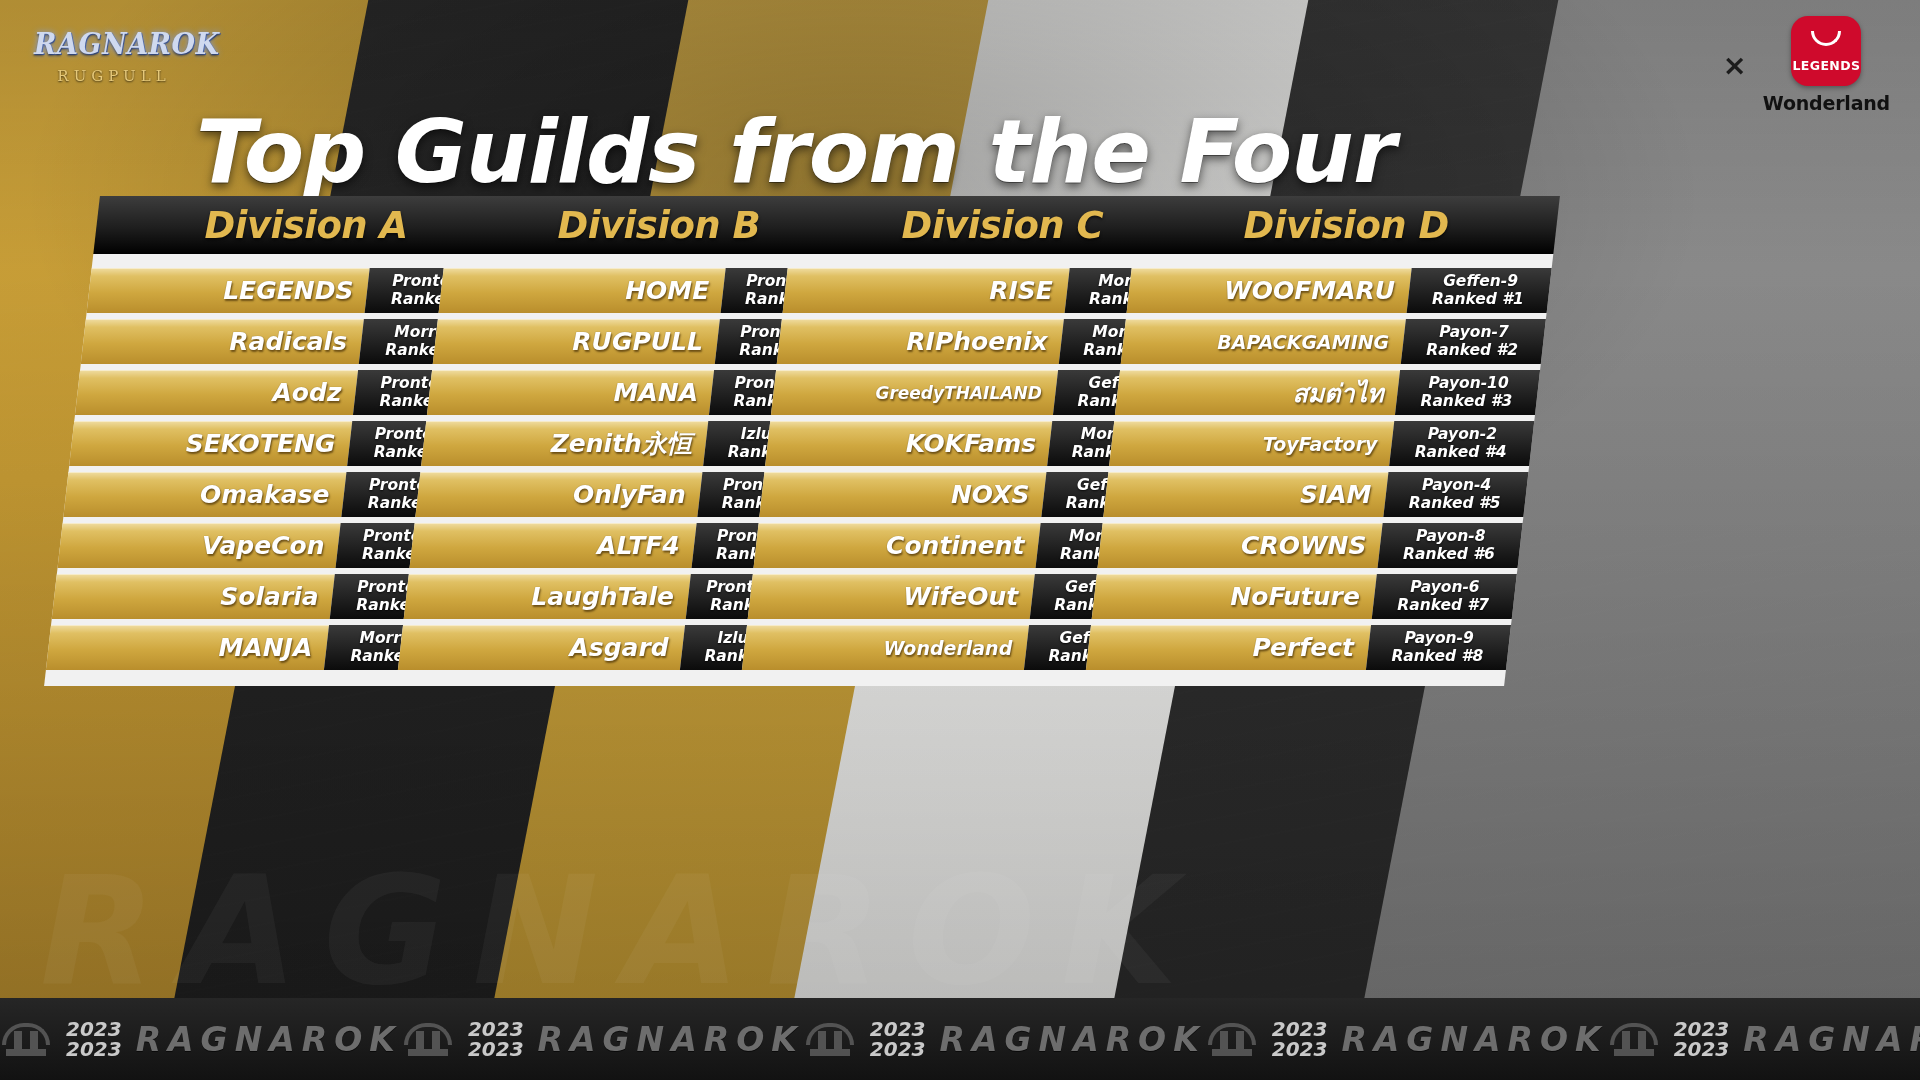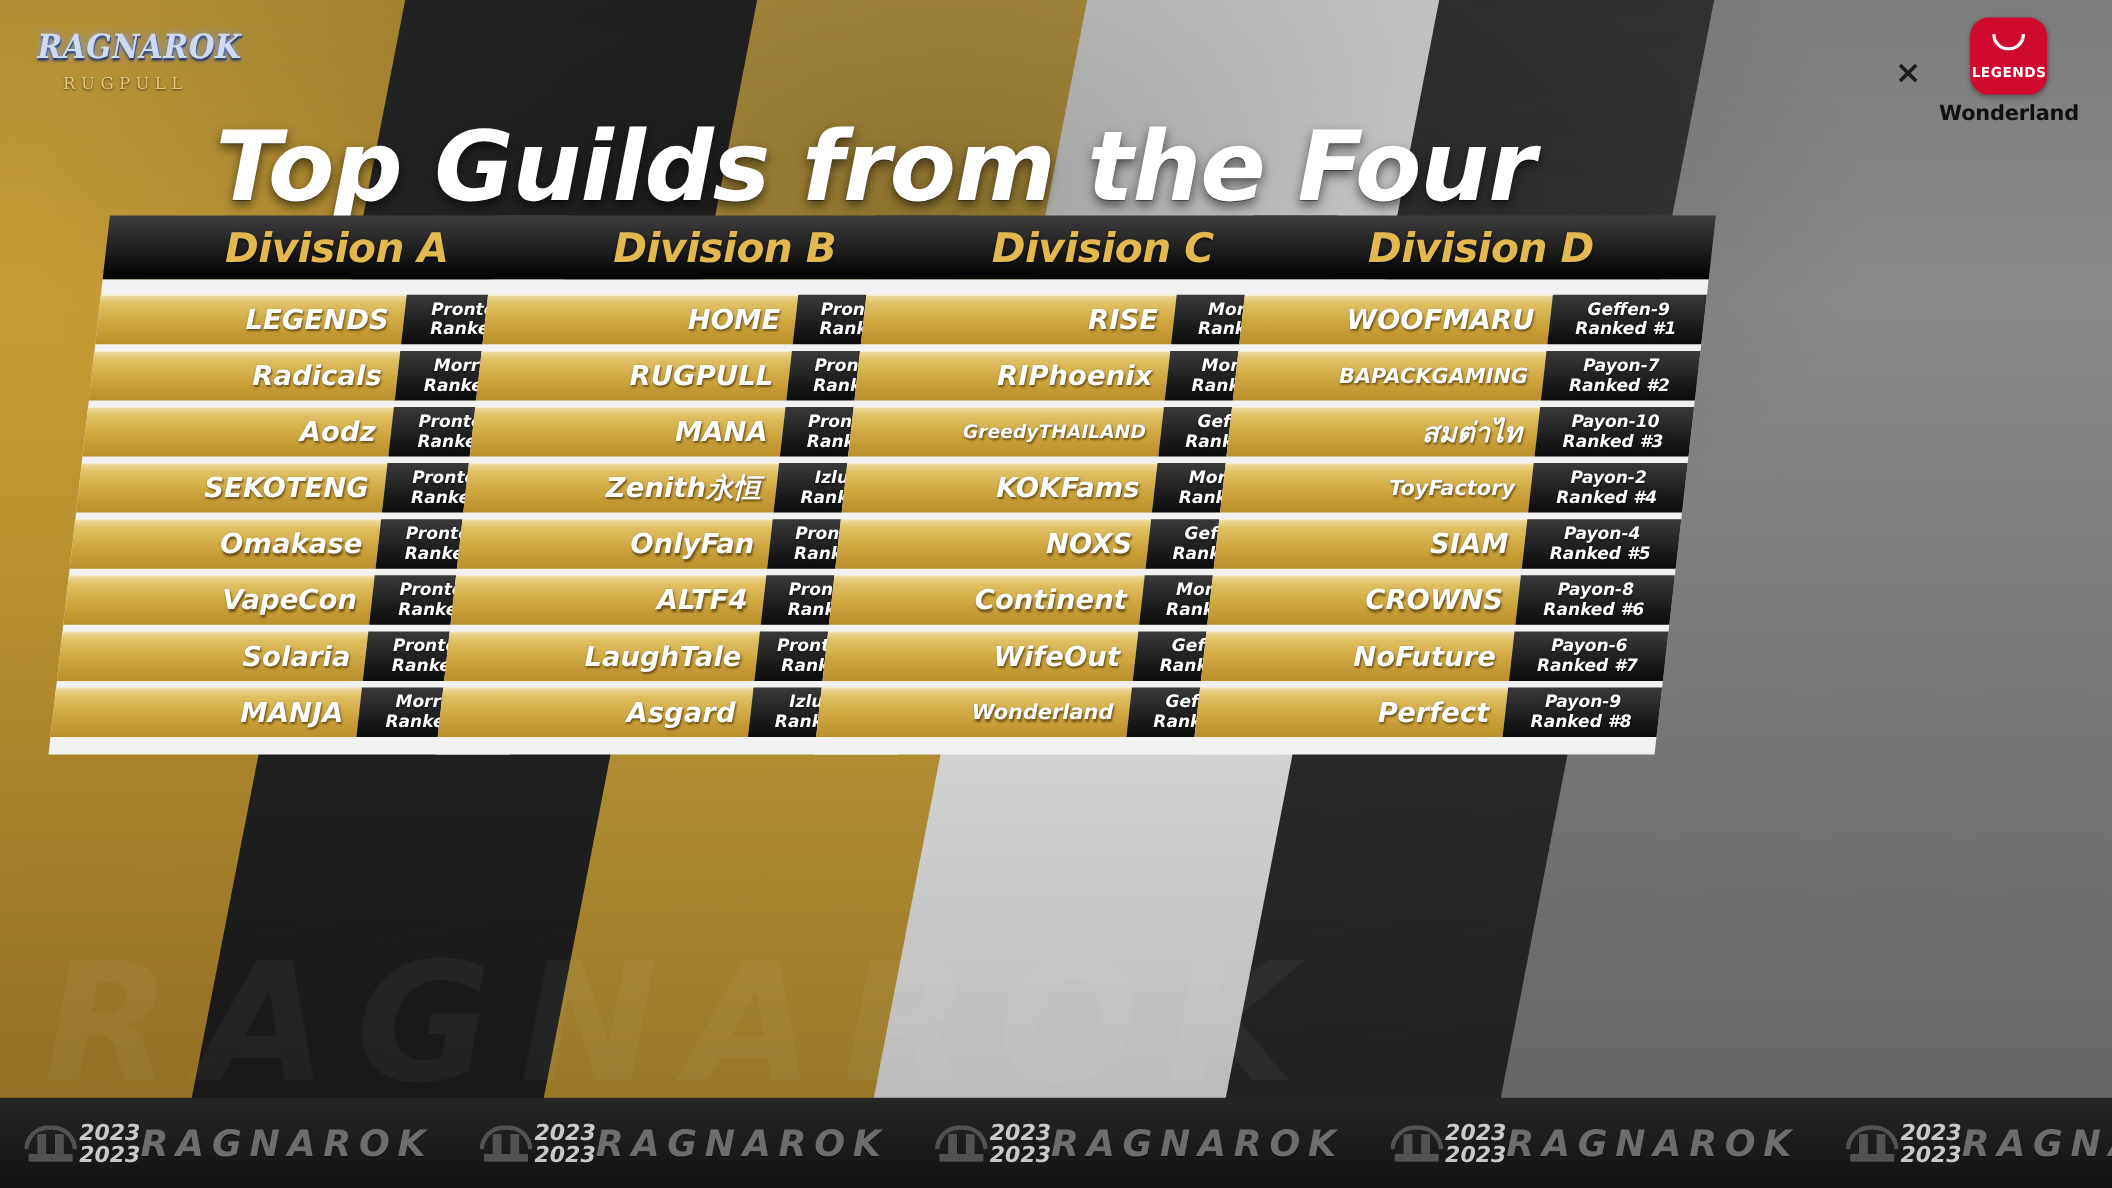--- a/index.html
+++ b/index.html
@@ -107,21 +107,21 @@
   
   .col-0 .row-meta { width:142px; }
   .col-1 .row-meta { width:138px; }
   .col-2 .row-meta { width:138px; }
   .col-3 .row-meta { width:140px; }
 
   
   .footer { position:absolute; left:0; bottom:0; width:1920px; height:82px;
       background:linear-gradient(180deg,#262626 0%,#1b1b1b 55%,#121212 100%);
       display:flex; align-items:center; overflow:hidden; }
-  .foot-unit { display:flex; align-items:center; padding:0 20px; flex:0 0 auto; }
+  .foot-unit { display:flex; align-items:center; gap:14px; padding:0 0; flex:0 0 auto; }
   .foot-emblem { width:52px; height:40px; position:relative; opacity:.85; }
   .foot-emblem .arc { position:absolute; left:2px; top:4px; width:48px; height:22px;
       border:4px solid #5d5d5d; border-bottom:none; border-radius:24px 24px 0 0; }
   .foot-emblem .bar { position:absolute; left:6px; bottom:3px; width:40px; height:7px; background:#5d5d5d; }
   .foot-emblem .p1, .foot-emblem .p2 { position:absolute; bottom:10px; width:8px; height:18px; background:#5d5d5d; }
   .foot-emblem .p1 { left:14px; } .foot-emblem .p2 { right:14px; }
   .foot-years { display:flex; flex-direction:column; line-height:1.0; }
   .foot-years span { font-size:20px; font-weight:bold; font-style:italic; color:#c9c9c9; letter-spacing:0; }
   .foot-word { font-size:33px; font-weight:bold; font-style:italic; color:#6d6d6d; letter-spacing:7px;
       text-shadow:0 1px 0 rgba(0,0,0,.6); }

